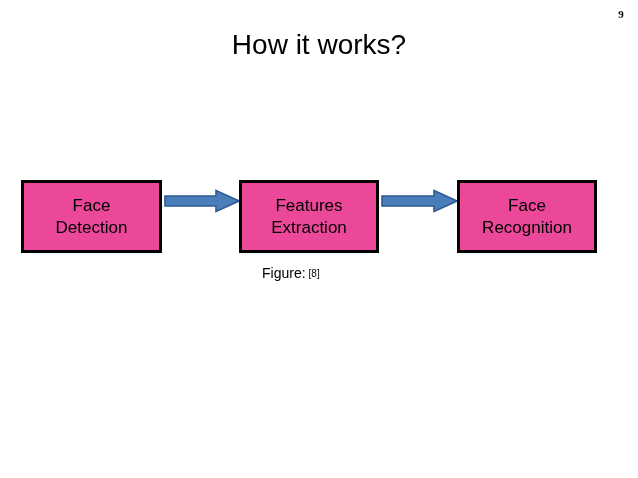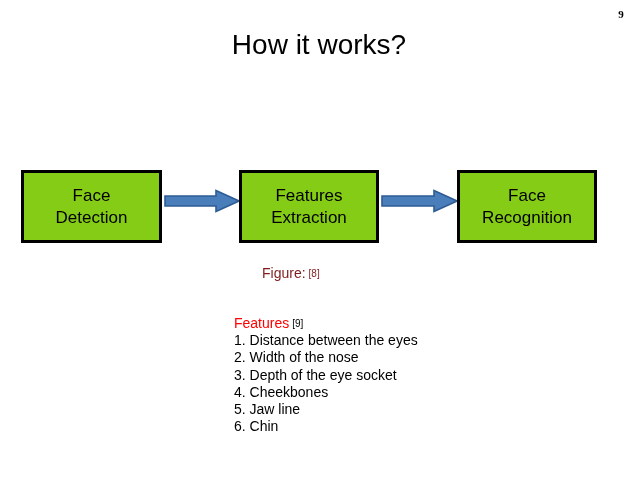--- a/index.html
+++ b/index.html
@@ -52,25 +52,25 @@
   
   .flow {
     position: absolute;
     top: 164px;
     left: 0;
     width: 638px;
     height: 76px;
   }
   .flow-box {
     position: absolute;
-    top: 6px;
+    top: 16px;
     height: 73px;
     box-sizing: border-box;
     border: 3px solid #000000;
-    background: #84cc16;
+    background: #ec4899;
     display: flex;
     align-items: center;
     justify-content: center;
   }
   .flow-box .box-label {
     display: block;
     text-align: center;
     font-size: 17px;
     line-height: 22px;
     color: #000000;
@@ -90,21 +90,21 @@
   .arrow-2 { left: 381px; width: 77px; }
   .flow-arrow svg { display: block; width: 100%; height: 100%; }
 
   
   .figure-caption {
     position: absolute;
     top: 264px;
     left: 262px;
     font-size: 14px;
     line-height: 18px;
-    color: #7f1d1d;
+    color: #000000;
     white-space: nowrap;
   }
   .figure-caption .ref {
     font-size: 10px;
     vertical-align: 1px;
     margin-left: 3px;
   }
 
   
   .features-block {
@@ -173,27 +173,14 @@
       <span class="box-label">Face
 Recognition</span>
     </div>
 
   </div>
 
   <div class="figure-caption">
     <span>Figure:</span><span class="ref">[8]</span>
   </div>
 
-  <div class="features-block">
-    <div class="features-heading">
-      <span>Features</span><span class="ref">[9]</span>
-    </div>
-    <ul class="features-list">
-      <li>1. Distance between the eyes</li>
-      <li>2. Width of the nose</li>
-      <li>3. Depth of the eye socket</li>
-      <li>4. Cheekbones</li>
-      <li>5. Jaw line</li>
-      <li>6. Chin</li>
-    </ul>
-  </div>
 
 </div>
 
 </body></html>

